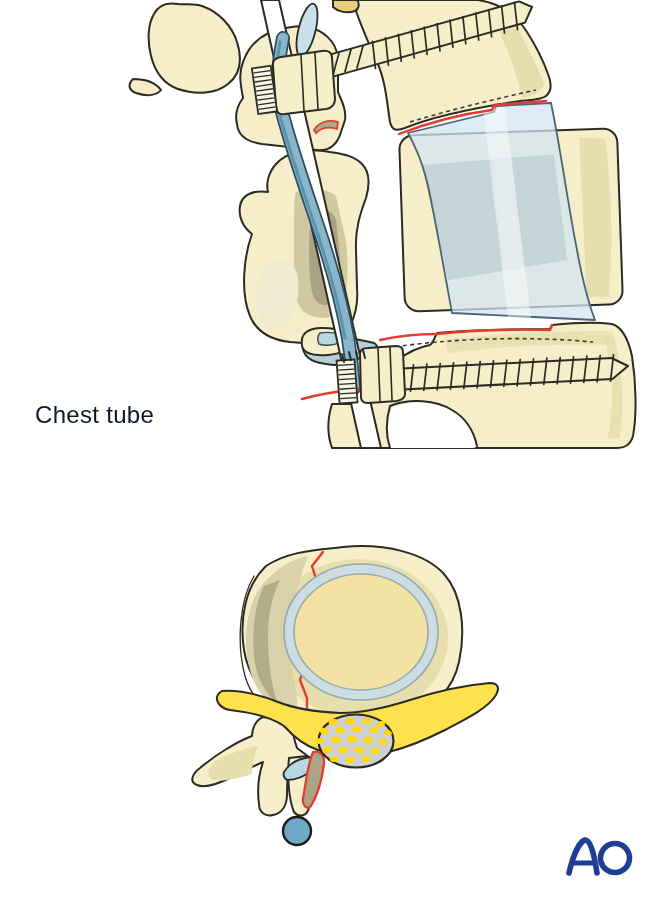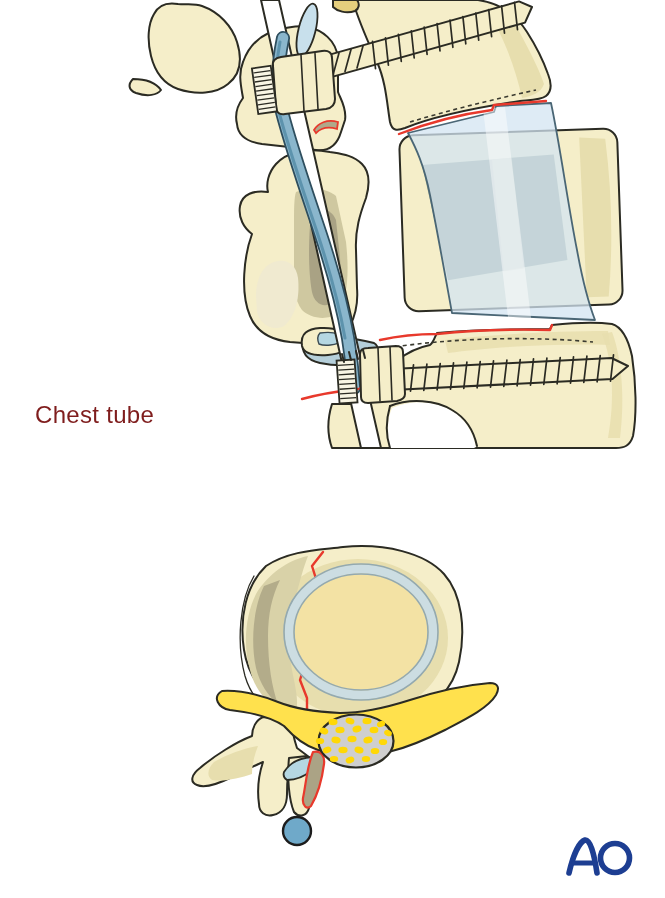--- a/index.html
+++ b/index.html
@@ -1,19 +1,19 @@
 <!DOCTYPE html>
 <html><head>
 <meta charset="utf-8">
 <style>
   html,body{margin:0;padding:0;background:#ffffff;}
   .canvas{position:relative;width:665px;height:898px;background:#ffffff;overflow:hidden;
           font-family:"Liberation Sans", sans-serif;}
   .canvas svg{position:absolute;left:0;top:0;}
-  .chest-tube-label{position:absolute;left:35px;top:401px;font-size:24px;color:#7f1d1d;
+  .chest-tube-label{position:absolute;left:35px;top:401px;font-size:24px;color:#0f172a;
           letter-spacing:0.3px;}
   .ao-logo{position:absolute;left:563px;top:833px;width:80px;height:50px;}
   
   .o{stroke:#2b2b23;stroke-width:2;stroke-linejoin:round;stroke-linecap:round;}
   .bone{fill:#f5eec9;}
   .shadow{fill:#e7deae;stroke:none;}
   .olive{fill:#cfc8a0;stroke:none;}
   .olivedeep{fill:#a9a284;stroke:none;}
   .bonelight{fill:#f0ead0;stroke:none;}
   .nofill{fill:none;}

